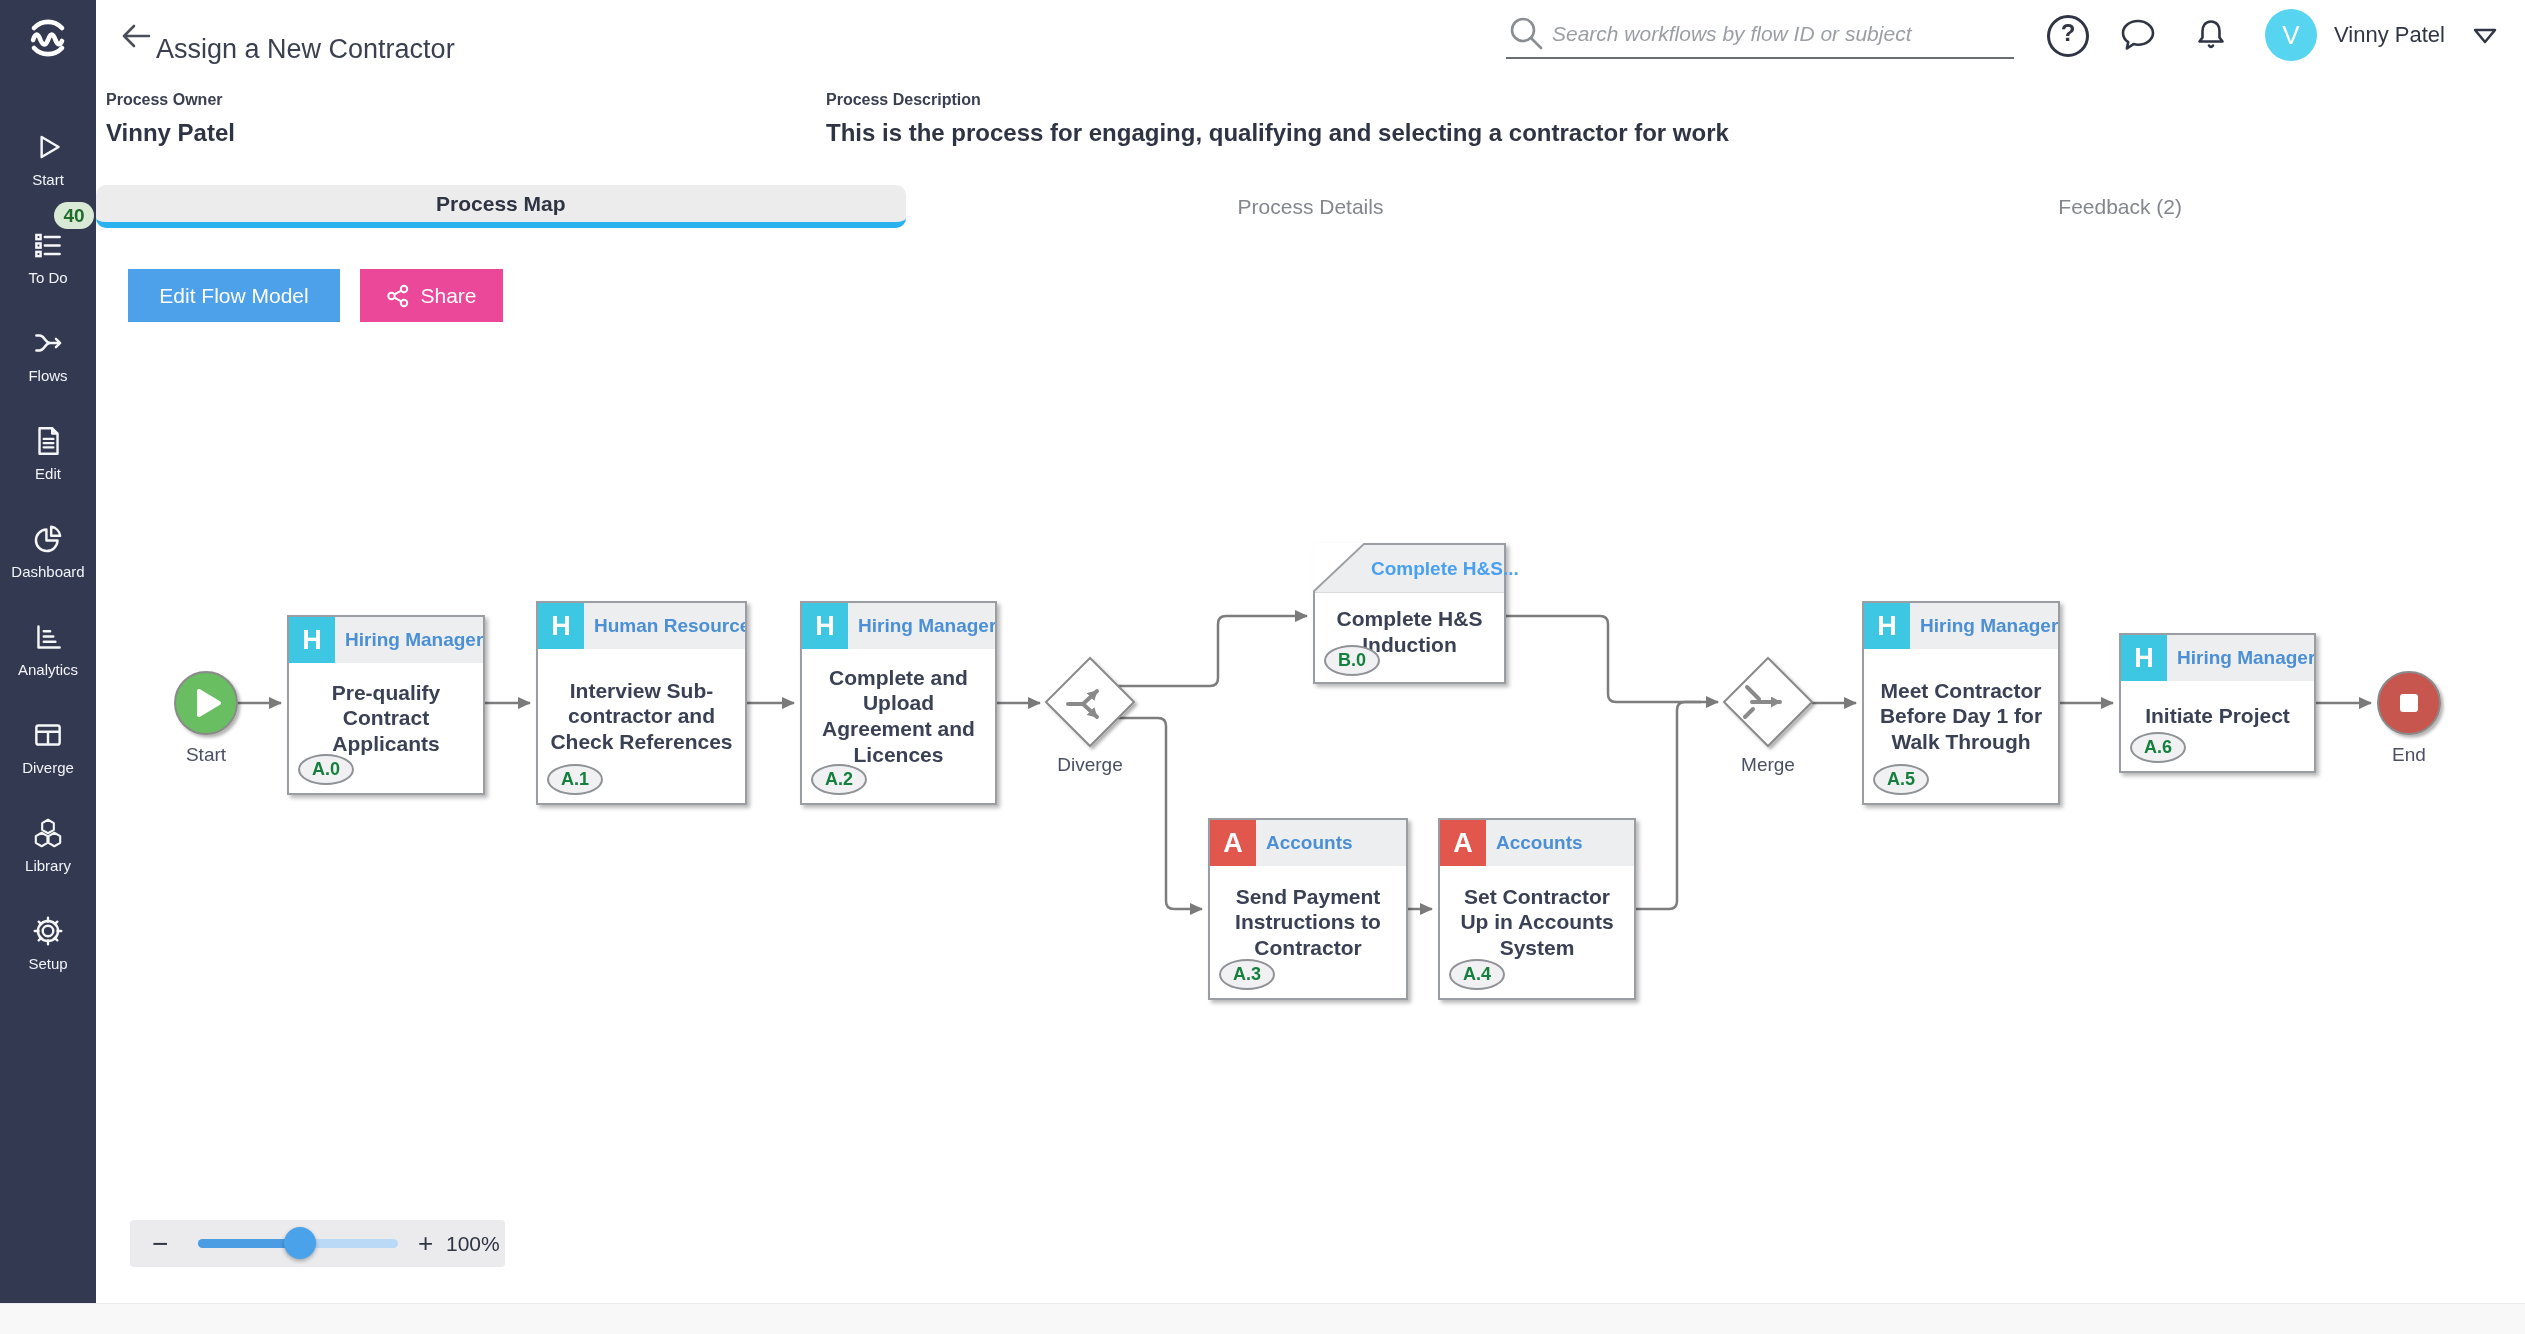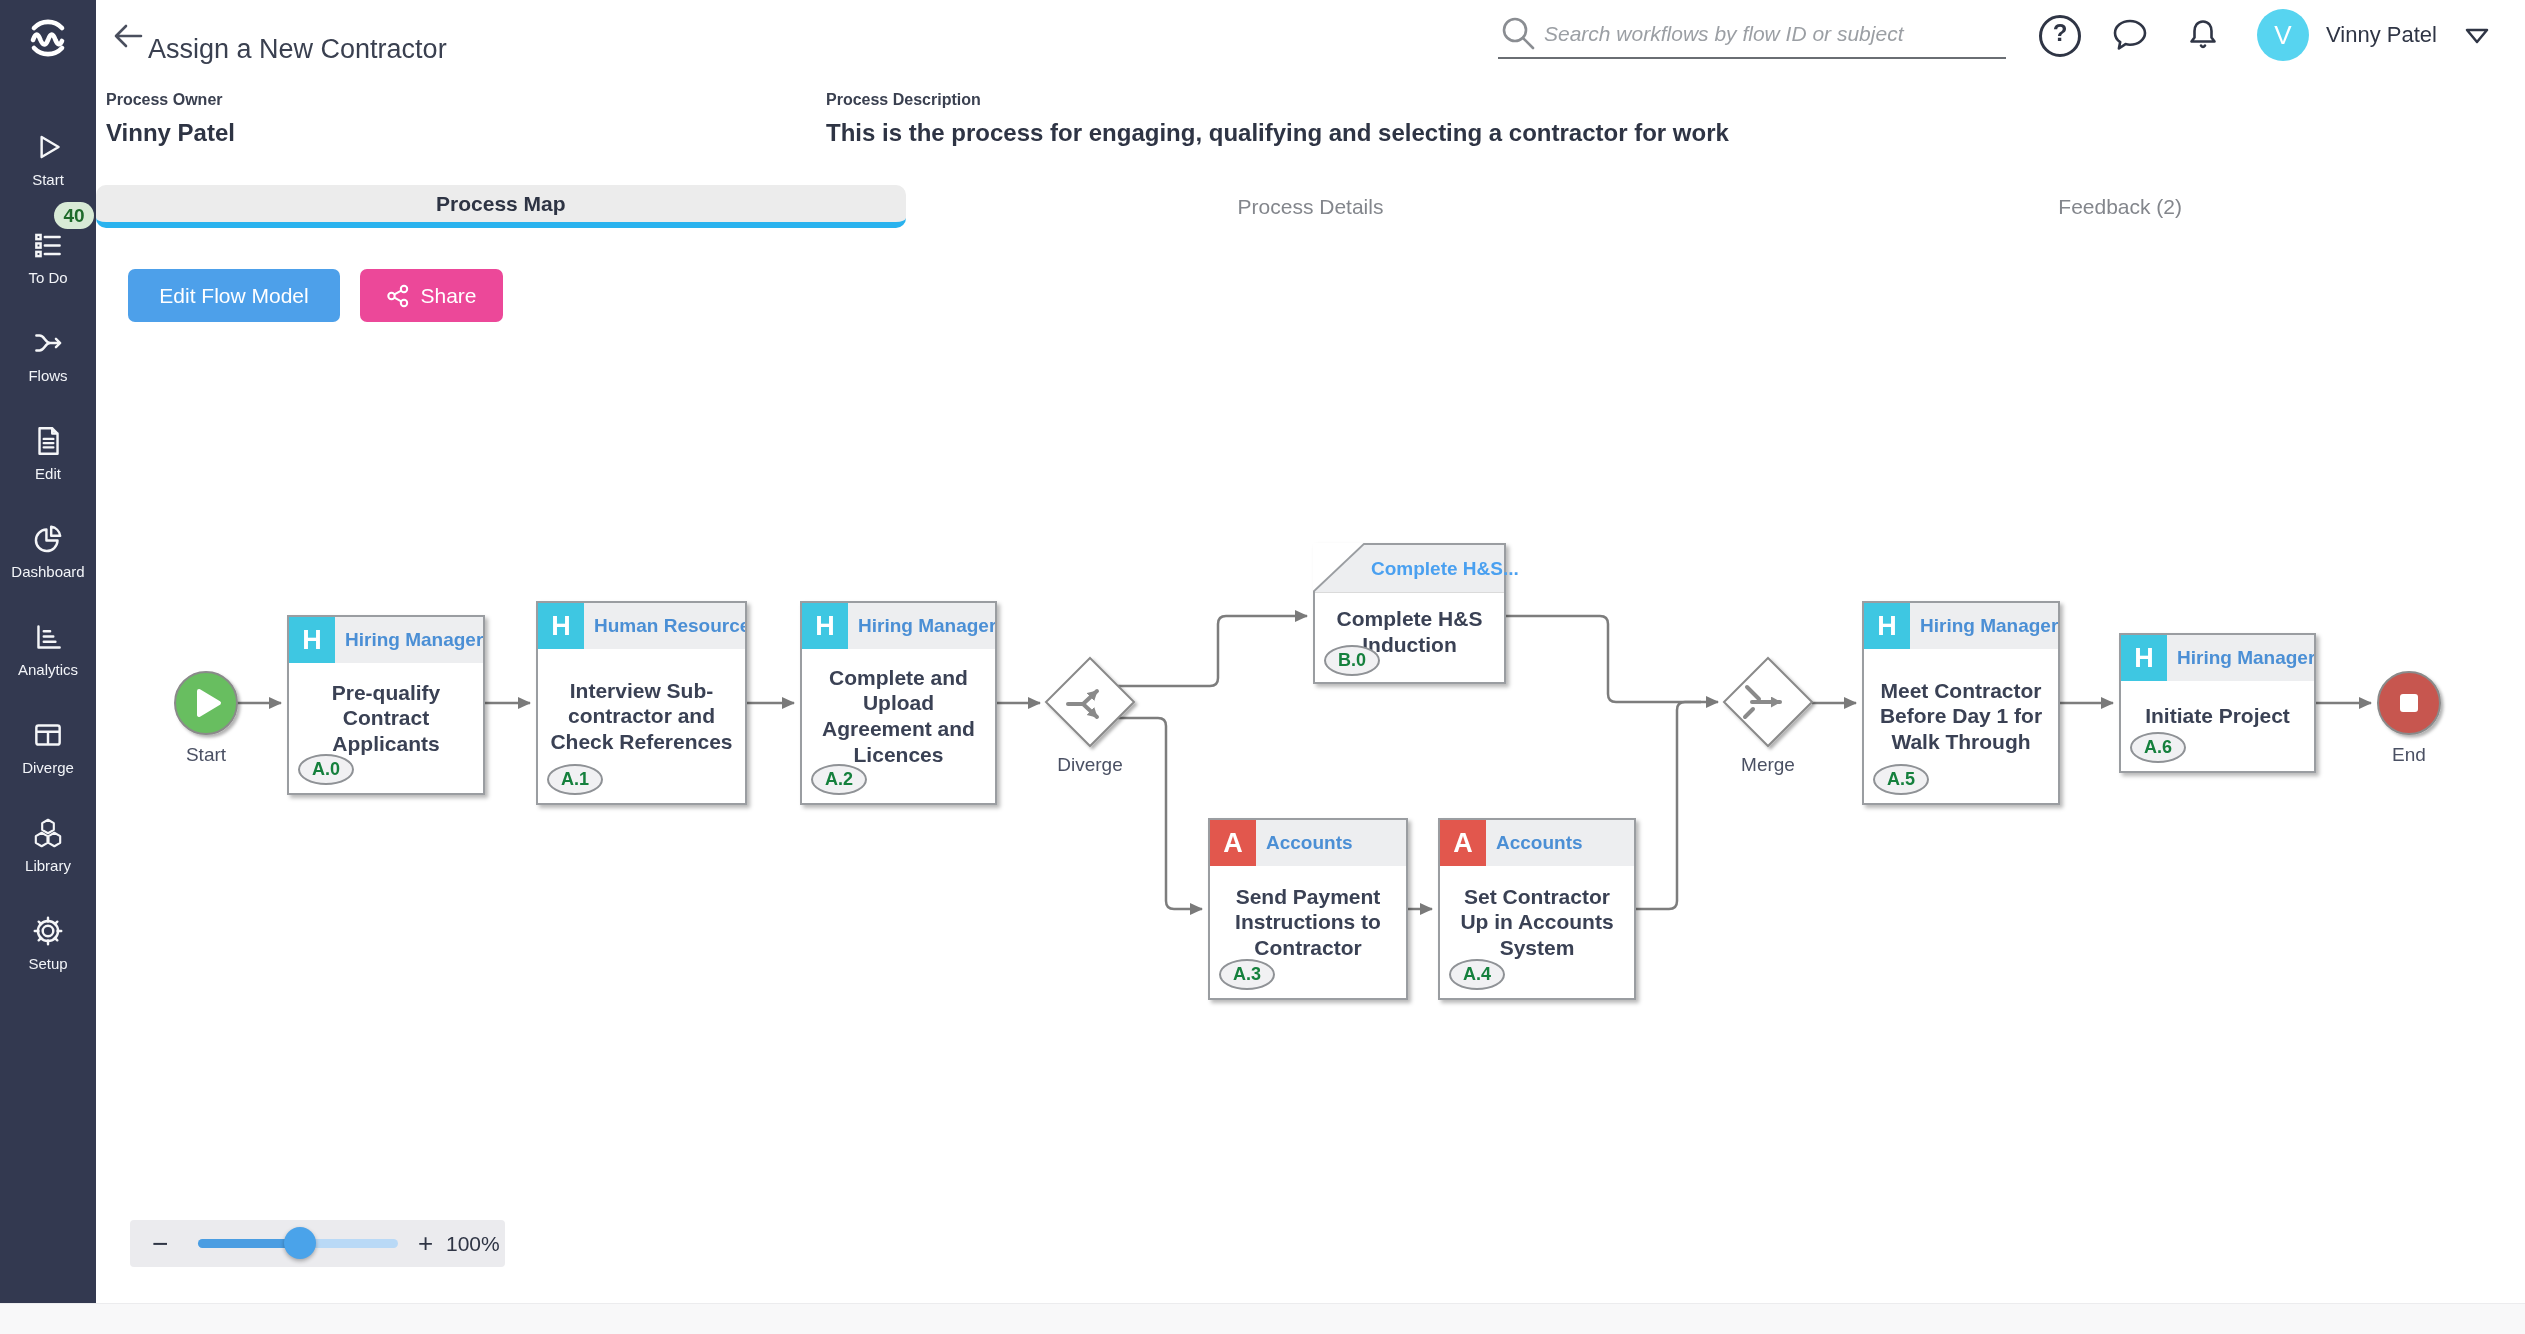--- a/index.html
+++ b/index.html
@@ -11,21 +11,21 @@
   .logo{position:absolute;left:22px;top:12px;width:52px;height:52px;}
   .side-item{position:absolute;left:0;width:96px;height:90px;display:flex;
              flex-direction:column;align-items:center;justify-content:flex-end;
              gap:6px;color:#f2f4f8;font-size:15px;cursor:pointer;}
   .side-item svg{flex:0 0 auto;}
   .side-badge{position:absolute;left:54px;top:6px;min-width:40px;height:27px;border-radius:14px;
               background:#d8ead6;color:#1e6b2a;font-size:19px;font-weight:700;
               display:flex;align-items:center;justify-content:center;padding:0 4px;box-sizing:border-box;}
 
   
-  .topbar{position:absolute;left:96px;top:0;width:2223px;height:71px;background:#fff;
+  .topbar{position:absolute;left:104px;top:0;width:2223px;height:71px;background:#fff;
           border-bottom:1px solid #e3e3e7;}
   .backbtn{position:absolute;left:14px;top:18px;width:36px;height:36px;cursor:pointer;}
   .apptitle{position:absolute;left:52px;top:16px;font-size:27px;font-weight:500;color:#3a4050;white-space:nowrap;}
   .search{position:absolute;left:1402px;top:9px;width:508px;height:48px;border-bottom:2px solid #6a6e73;}
   .search svg{position:absolute;left:2px;top:6px;}
   .search input{position:absolute;left:44px;top:6px;width:456px;height:36px;border:none;outline:none;
                 font-family:"Liberation Sans",sans-serif;font-size:21px;font-style:italic;color:#3a4050;}
   .search input::placeholder{color:#9b9fa4;}
   .tb-icon{position:absolute;top:15px;width:42px;height:42px;cursor:pointer;}
   .help{left:1943px;}
@@ -46,21 +46,21 @@
   
   .tabs{position:absolute;left:96px;top:185px;width:2429px;height:43px;display:flex;}
   .tab{flex:1;display:flex;align-items:center;justify-content:center;font-size:21px;color:#83868c;
        cursor:pointer;box-sizing:border-box;}
   .tab.active{background:#ececec;color:#2e3444;font-weight:600;border-bottom:6px solid #29b2ee;border-radius:10px;}
 
   
   .canvas{position:absolute;left:96px;top:228px;width:2429px;height:1075px;background:#fff;}
   .connectors{position:absolute;left:0;top:0;}
 
-  .btn{position:absolute;height:53px;border:none;border-radius:7px;color:#fff;font-size:21px;
+  .btn{position:absolute;height:53px;border:none;border-radius:0;color:#fff;font-size:21px;
        font-family:"Liberation Sans",sans-serif;display:flex;align-items:center;justify-content:center;
        gap:10px;cursor:pointer;}
   .btn-edit{left:32px;top:41px;width:212px;background:#4da0ea;}
   .btn-share{left:264px;top:41px;width:143px;background:#ec4899;}
 
   .node{position:absolute;background:#fff;border:2px solid #9a9da1;box-sizing:border-box;
         box-shadow:3px 3px 4px rgba(0,0,0,.28);display:flex;flex-direction:column;cursor:pointer;}
   .node-head{flex:0 0 46px;height:46px;background:#edeef0;display:flex;align-items:center;overflow:hidden;}
   .chip{width:46px;height:46px;color:#fff;font-weight:700;font-size:27px;display:flex;
         align-items:center;justify-content:center;flex:0 0 46px;}

